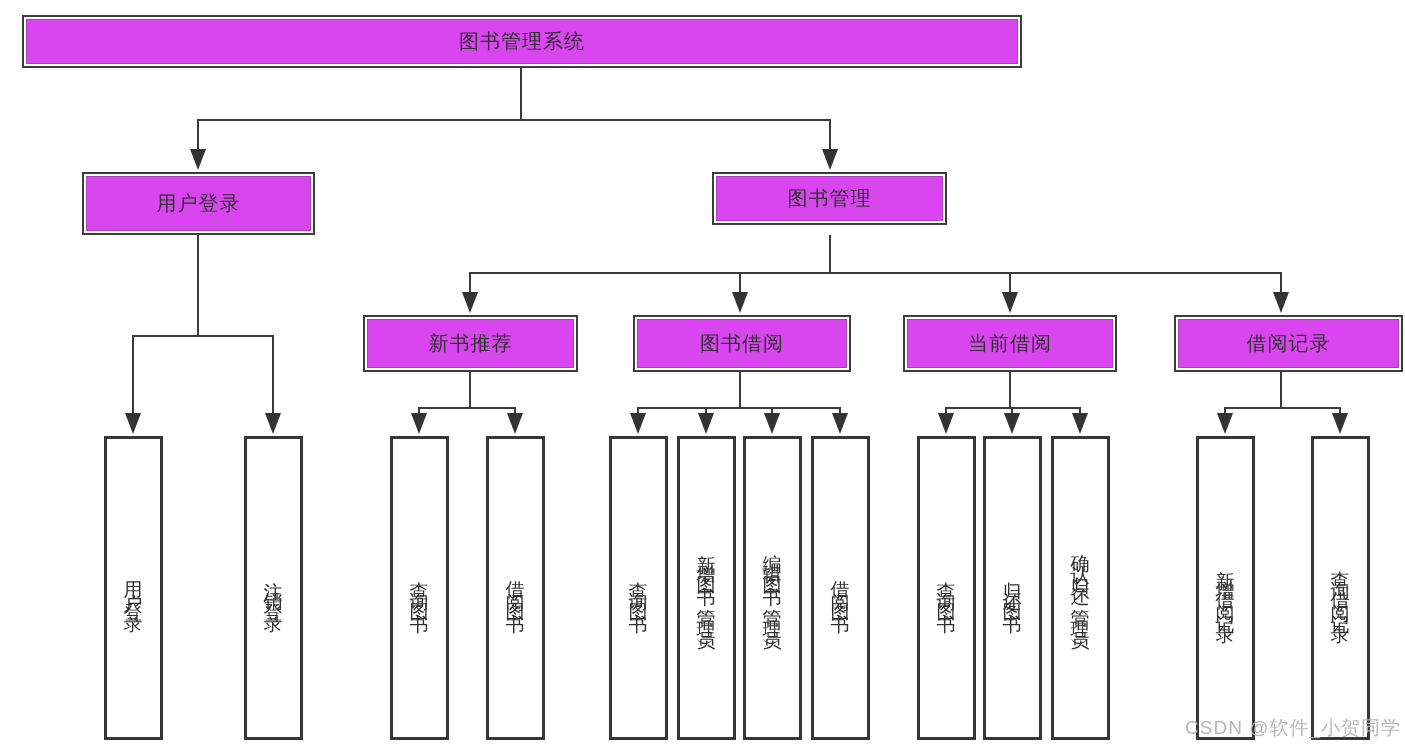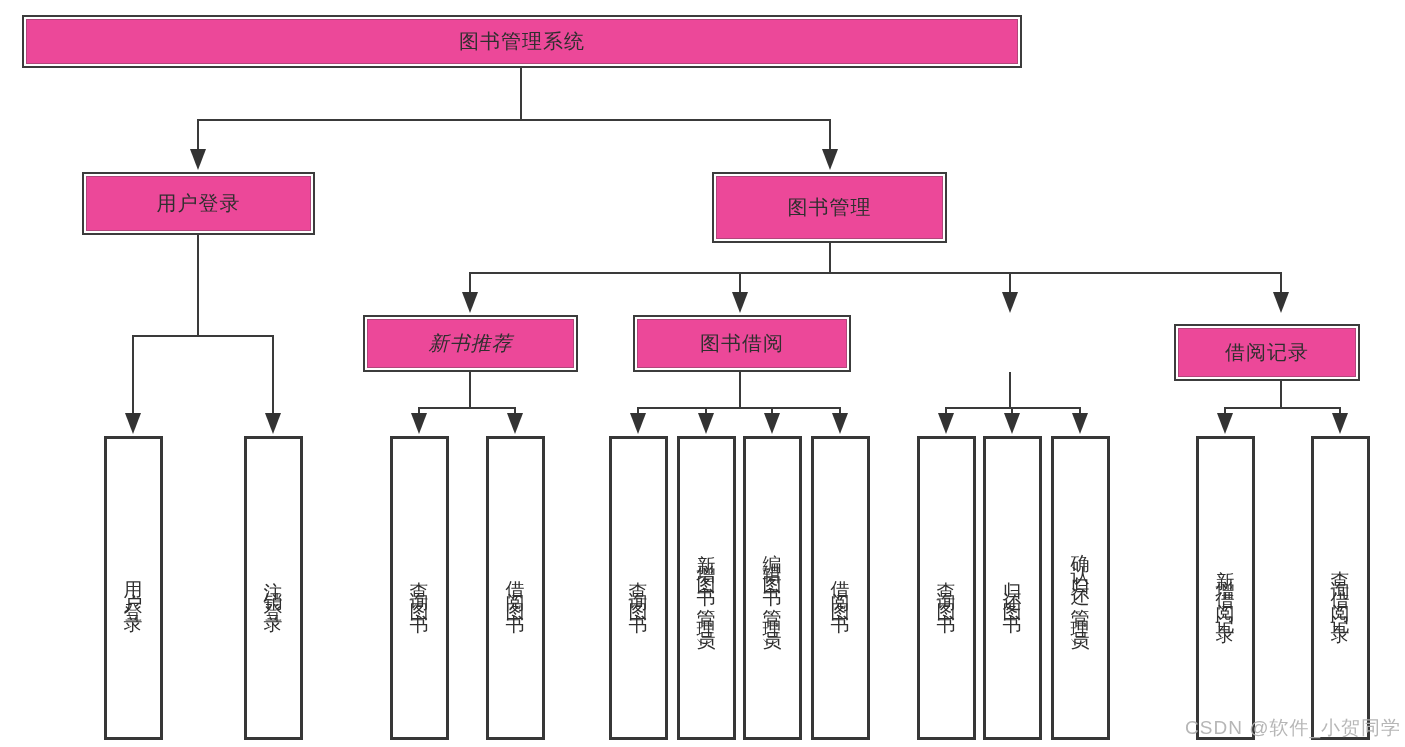--- a/index.html
+++ b/index.html
@@ -17,21 +17,21 @@
   }
   .connectors {
     position: absolute;
     left: 0; top: 0;
     width: 1405px; height: 747px;
     z-index: 1;
   }
   .node {
     position: absolute;
     box-sizing: border-box;
-    background: #ec4899;
+    background: #d946ef;
     border: 2px solid #3c3c3c;
     box-shadow: inset 0 0 0 2px #ffffff, inset 0 0 0 3px rgba(70,70,70,0.35);
     display: flex;
     align-items: center;
     justify-content: center;
     color: #2f2f2f;
     font-size: 20px;
     letter-spacing: 1px;
     z-index: 2;
     text-align: right;
@@ -119,31 +119,34 @@
     </g>
   </svg>
 
   <div class="node" style="left:22px; top:15px; width:1000px; height:53px;">
     <span>图书管理系统</span>
   </div>
 
   <div class="node" style="left:82px; top:172px; width:233px; height:63px;">
     <span>用户登录</span>
   </div>
-  <div class="node" style="left:712px; top:172px; width:235px; height:71px;">
+  <div class="node" style="left:712px; top:172px; width:235px; height:53px;">
     <span>图书管理</span>
   </div>
 
-  <div class="node" style="left:363px; top:315px; width:215px; height:57px;font-style:italic;">
+  <div class="node" style="left:363px; top:315px; width:215px; height:57px;">
     <span>新书推荐</span>
   </div>
   <div class="node" style="left:633px; top:315px; width:218px; height:57px;">
     <span>图书借阅</span>
   </div>
-  <div class="node" style="left:1174px; top:315px; width:186px; height:57px;margin-top:9px;">
+  <div class="node" style="left:903px; top:315px; width:214px; height:57px;">
+    <span>当前借阅</span>
+  </div>
+  <div class="node" style="left:1174px; top:315px; width:229px; height:57px;">
     <span>借阅记录</span>
   </div>
 
   <div class="leaf" style="left:104px;">
     <span class="vtext">用户登录</span>
   </div>
   <div class="leaf" style="left:244px;">
     <span class="vtext">注销登录</span>
   </div>
 

